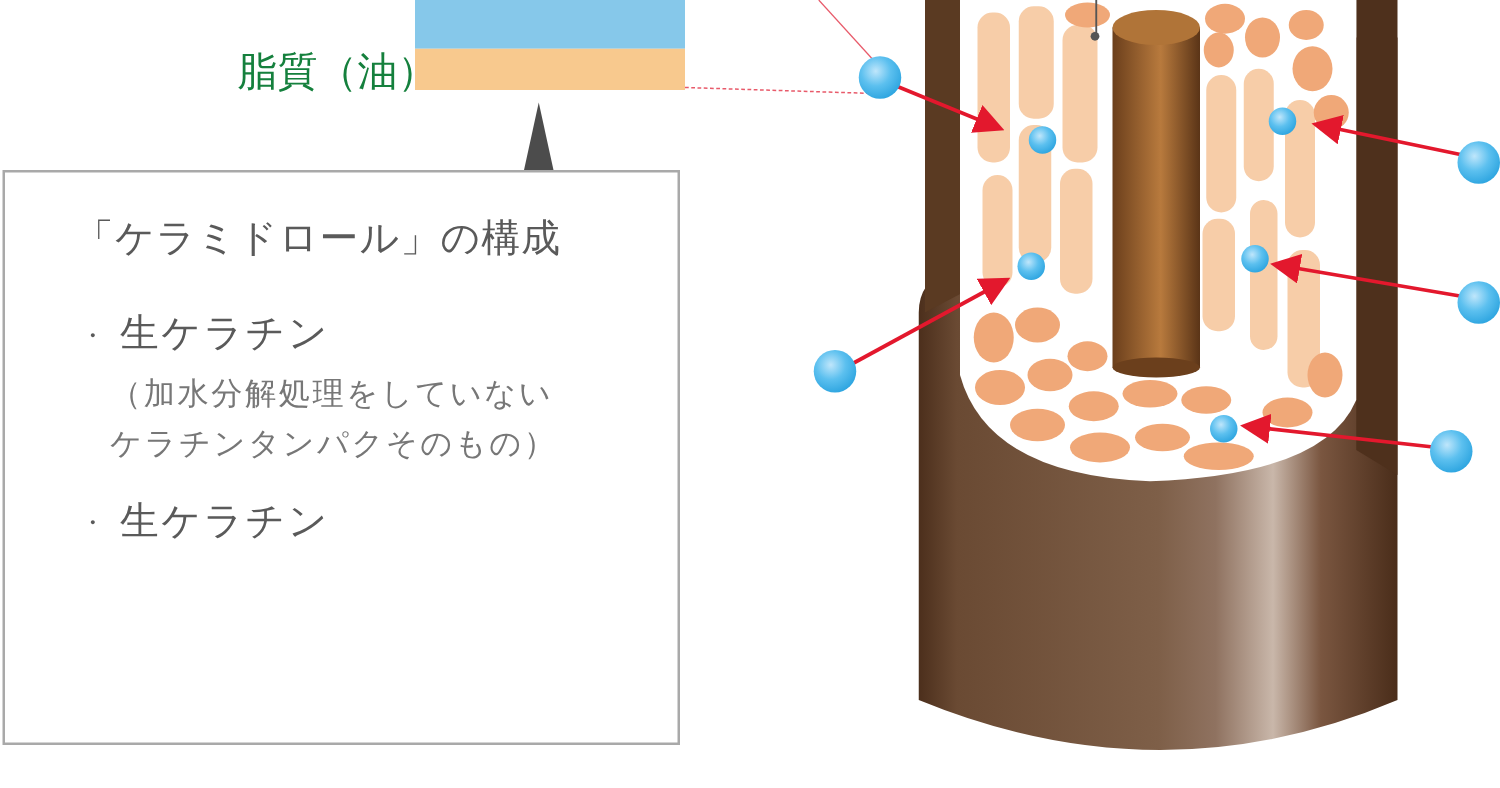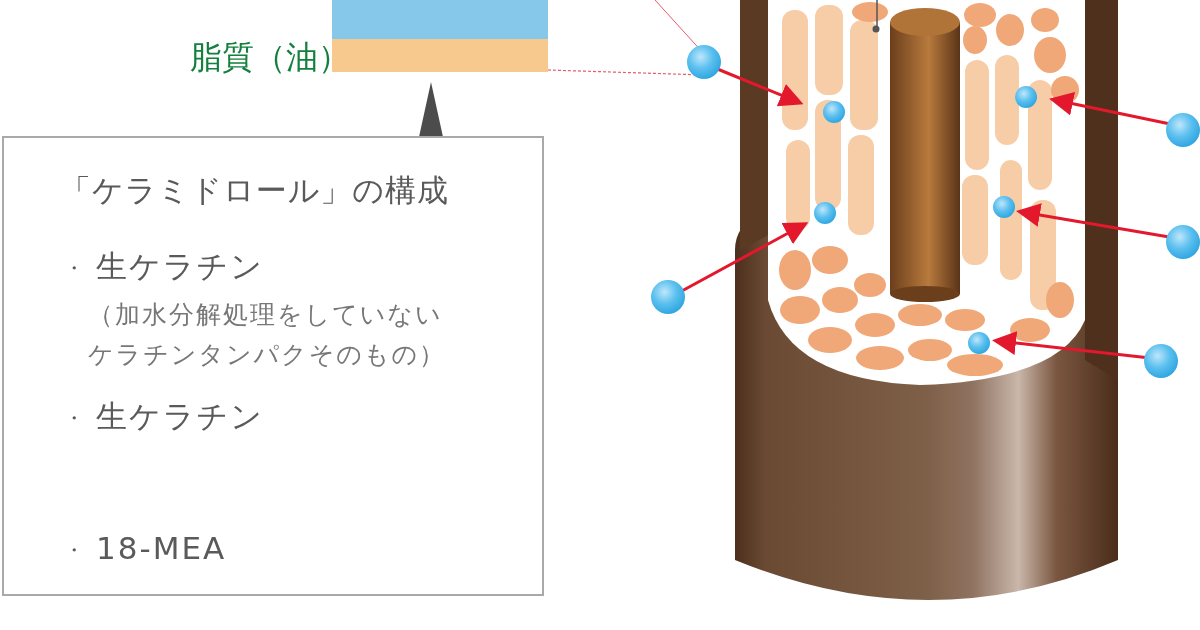--- a/index.html
+++ b/index.html
@@ -164,16 +164,13 @@
 
   <div class="item" style="top:108px">
     <span class="bullet">・</span><span>生ケラチン</span>
   </div>
   <div class="sub" style="top:160px">（加水分解処理をしていない</div>
   <div class="sub" style="top:200px">ケラチンタンパクそのもの）</div>
 
   <div class="item" style="top:258px">
     <span class="bullet">・</span><span>生ケラチン</span>
   </div>
-  <div class="item" style="top:392px">
-    <span class="bullet">・</span><span>18-MEA</span>
-  </div>
 </div>
 
 </body></html>

